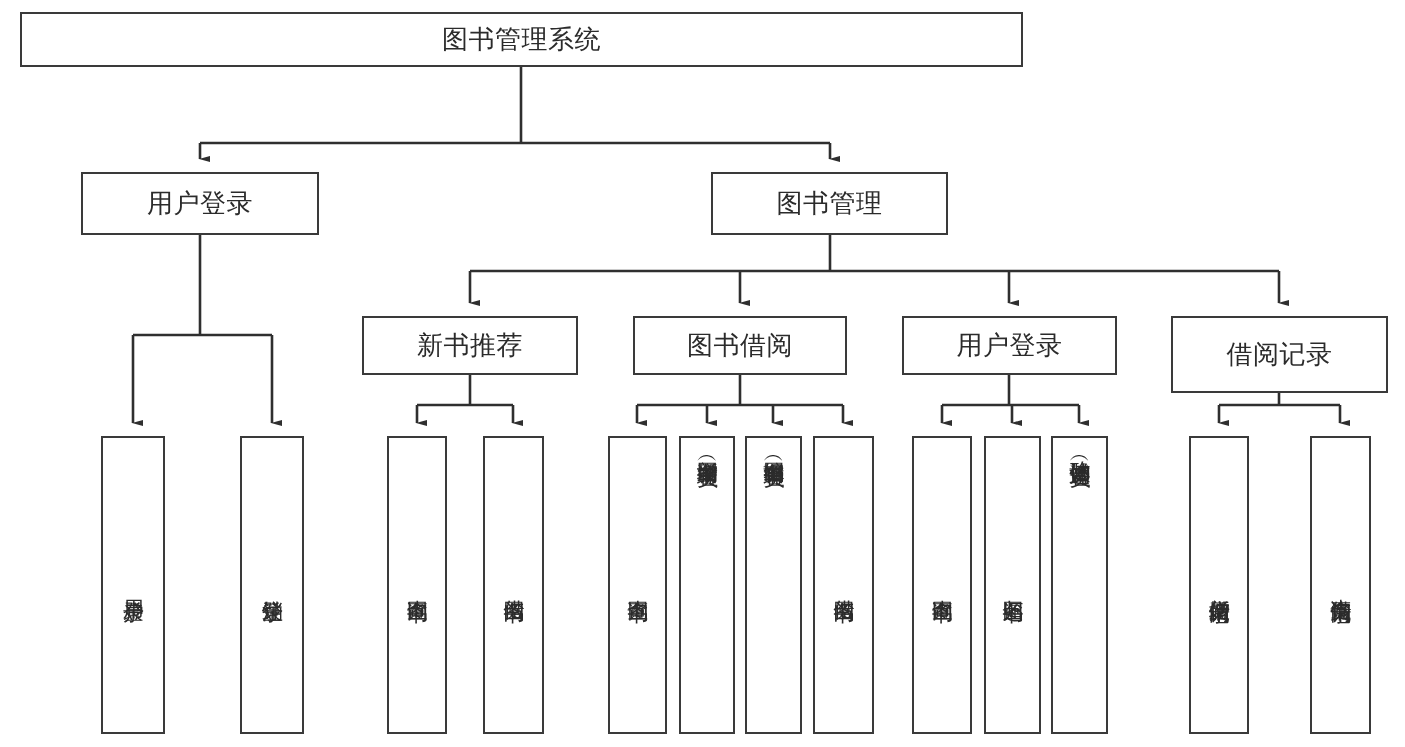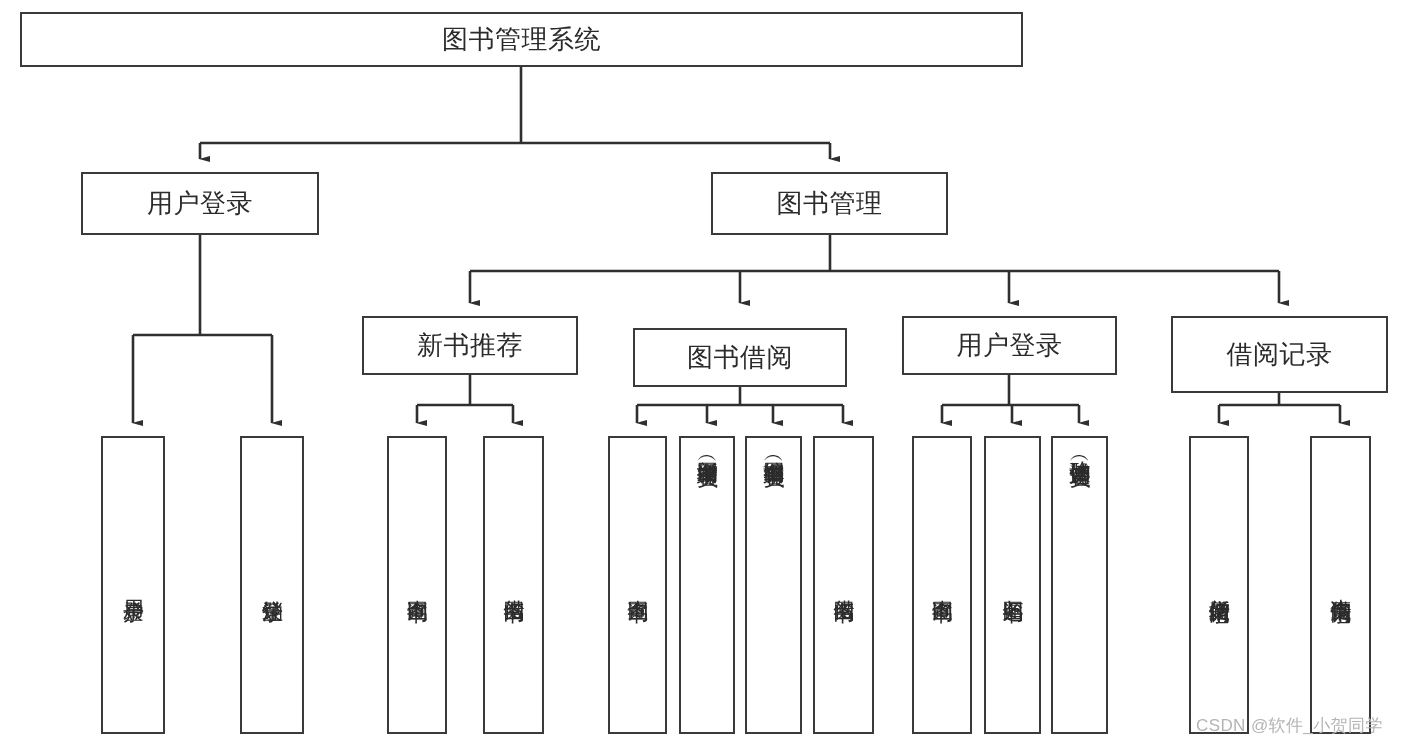--- a/index.html
+++ b/index.html
@@ -124,21 +124,21 @@
       </div>
       <div class="node-box horiz" style="left: 81px; top: 172px; width: 238px; height: 63px;">
         <span class="node-label">用户登录</span>
       </div>
       <div class="node-box horiz" style="left: 711px; top: 172px; width: 237px; height: 63px;">
         <span class="node-label">图书管理</span>
       </div>
       <div class="node-box horiz" style="left: 362px; top: 316px; width: 216px; height: 59px;">
         <span class="node-label">新书推荐</span>
       </div>
-      <div class="node-box horiz" style="left: 633px; top: 316px; width: 214px; height: 59px; margin-top: 12px;">
+      <div class="node-box horiz" style="left: 633px; top: 316px; width: 214px; height: 59px;">
         <span class="node-label">图书借阅</span>
       </div>
       <div class="node-box horiz" style="left: 902px; top: 316px; width: 215px; height: 59px;">
         <span class="node-label">用户登录</span>
       </div>
       <div class="node-box horiz" style="left: 1171px; top: 316px; width: 217px; height: 77px;">
         <span class="node-label">借阅记录</span>
       </div>
       <div class="node-box vert centered" style="left: 101px; top: 436px; width: 64px; height: 298px;">
         <span class="node-label">用户登录</span>
@@ -174,15 +174,14 @@
         <span class="node-label">确认归还（管理员）</span>
       </div>
       <div class="node-box vert centered" style="left: 1189px; top: 436px; width: 60px; height: 298px;">
         <span class="node-label">新增借阅记录</span>
       </div>
       <div class="node-box vert centered" style="left: 1310px; top: 436px; width: 61px; height: 298px;">
         <span class="node-label">查询借阅记录</span>
       </div>
     </div>
 
-  <div class="watermark" style="left: 1196px; top: 714px;">CSDN @软件_小贺同学</div>
 
 </div>
 
 </body></html>

